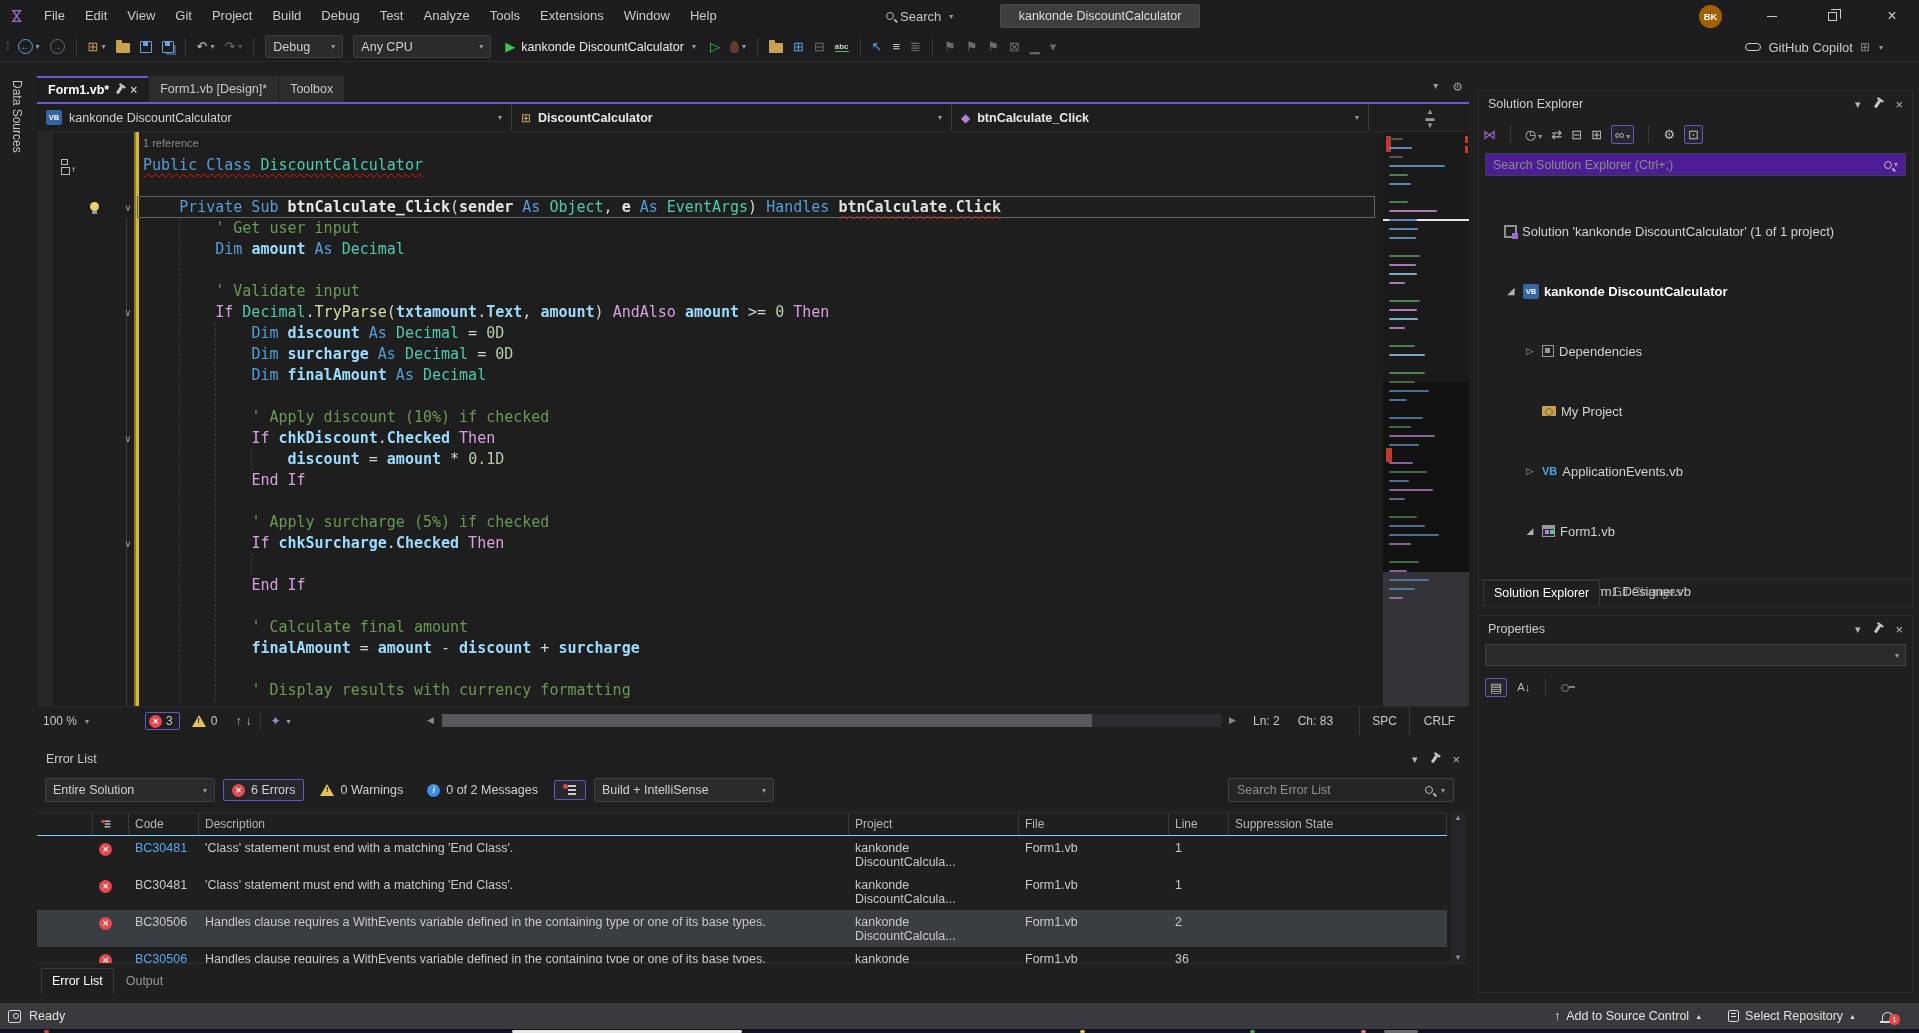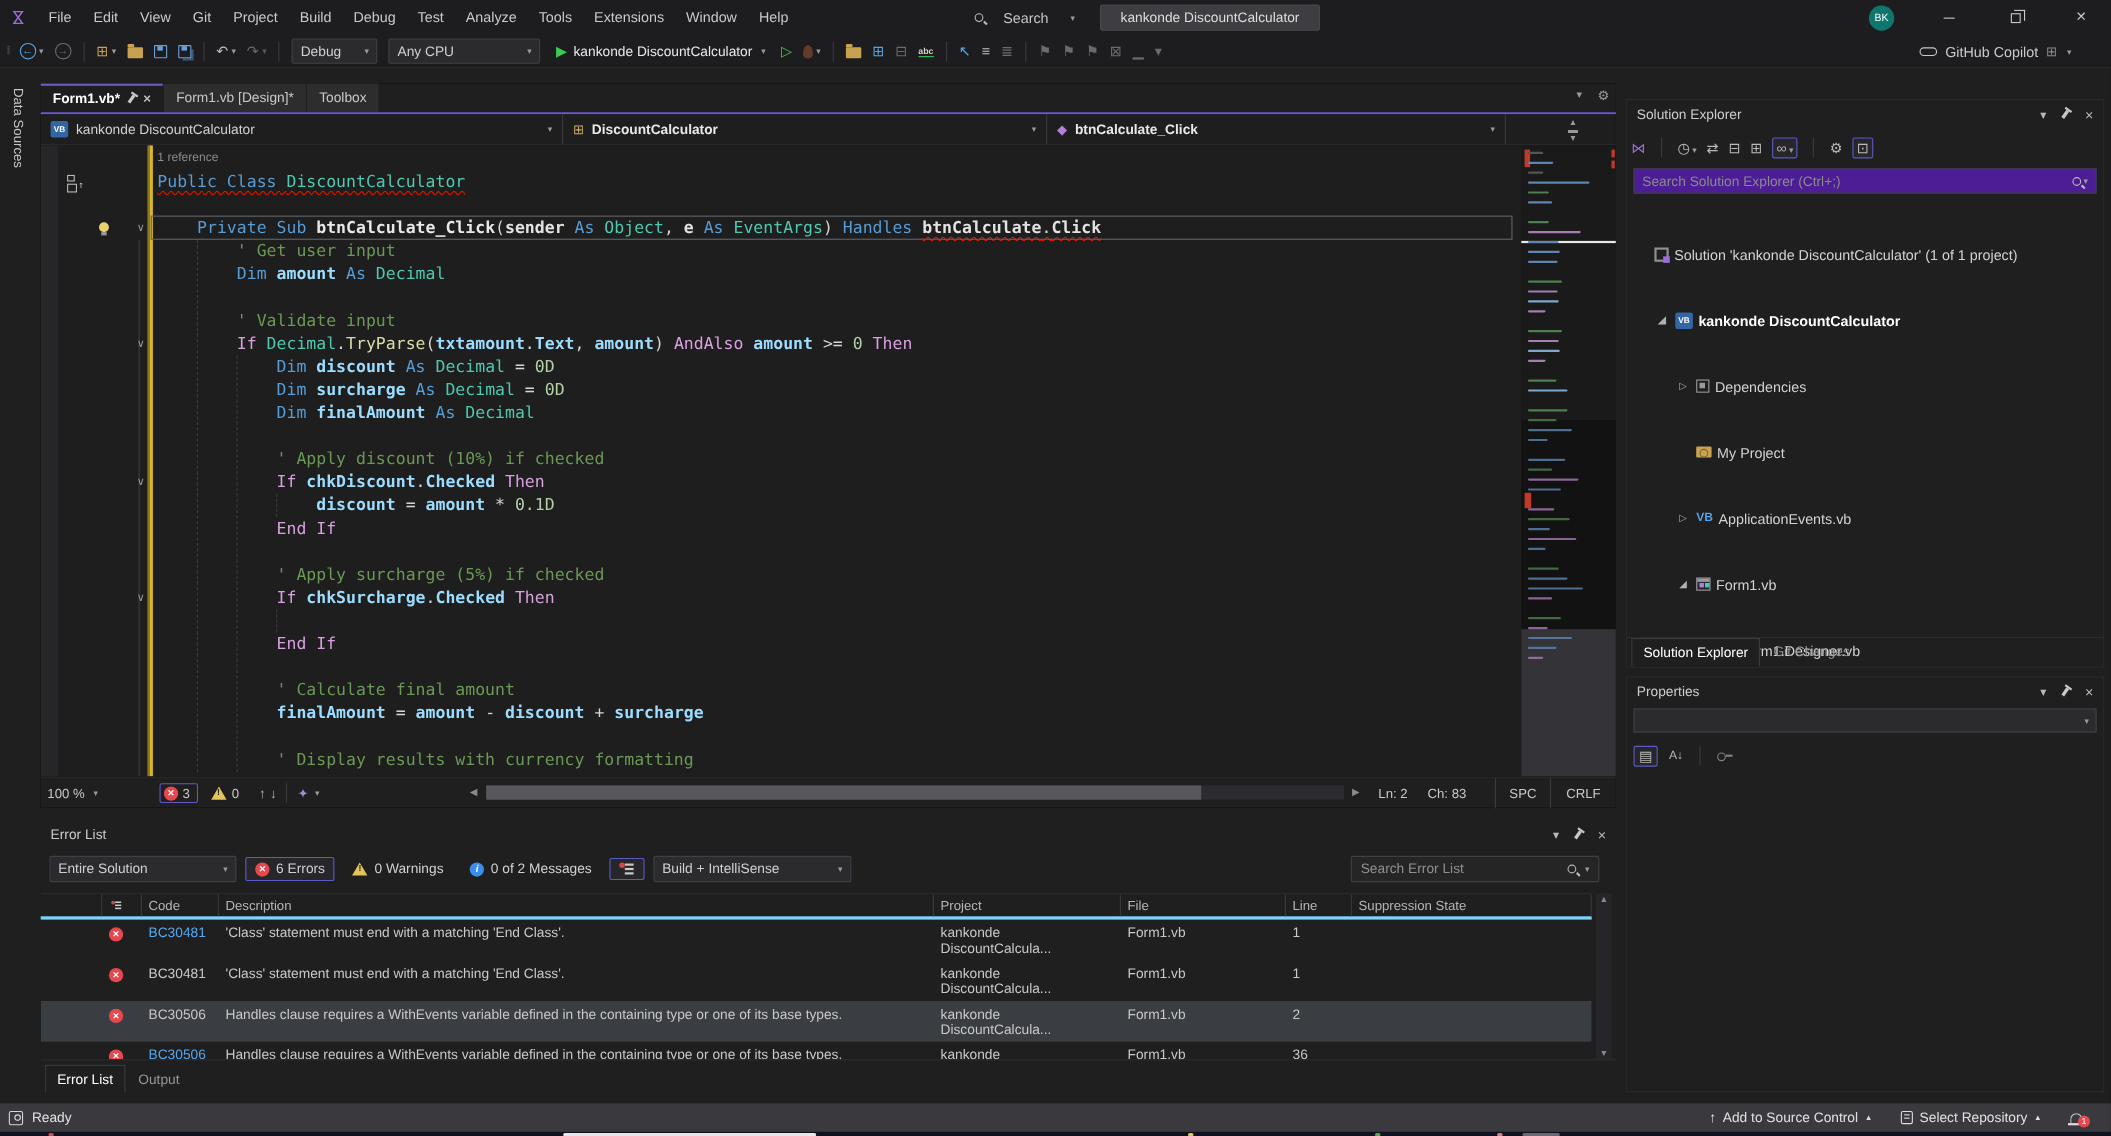--- a/index.html
+++ b/index.html
@@ -5,25 +5,25 @@
   html,body{margin:0;padding:0;background:#111;}
   *{box-sizing:border-box;}
   #shell{position:relative;width:1919px;height:1033px;background:#1f1f1f;overflow:hidden;
          font-family:"Liberation Sans",sans-serif;color:#cccccc;}
   .abs{position:absolute;}
 
   
   .titlebar{position:absolute;left:0;top:0;width:1919px;height:32px;background:#1d1d1f;display:flex;align-items:center;}
   .vslogo{width:34px;text-align:center;color:#9b6bd6;font-size:15px;transform:rotate(90deg);}
   .menu-item{padding:0 10px;font-size:13px;color:#c9c9c9;line-height:32px;}
-  .tb-search{position:absolute;left:886px;top:0;height:32px;display:flex;align-items:center;gap:18px;font-size:13px;color:#c5c5c5;}
+  .tb-search{position:absolute;left:886px;top:0;height:32px;display:flex;align-items:center;gap:6px;font-size:13px;color:#c5c5c5;}
   .title-pill{position:absolute;left:1000px;top:4px;width:200px;height:24px;background:#3e3e42;border:1px solid #47474c;
               border-radius:2px;font-size:12.5px;color:#dcdcdc;display:flex;align-items:center;justify-content:center;}
-  .avatar{position:absolute;left:1699px;top:5px;width:23px;height:23px;border-radius:50%;background:#0f766e;color:#fff;
-          font-size:9.5px;font-weight:normal;display:flex;align-items:center;justify-content:center;}
+  .avatar{position:absolute;left:1699px;top:5px;width:23px;height:23px;border-radius:50%;background:#a16207;color:#fff;
+          font-size:9.5px;font-weight:bold;display:flex;align-items:center;justify-content:center;}
   .winbtn{position:absolute;top:0;width:46px;height:32px;display:flex;align-items:center;justify-content:center;color:#c9c9c9;font-size:13px;}
   .i-minline{width:10px;height:1px;background:#c9c9c9;}
   .i-restore{width:9px;height:9px;border:1px solid #c9c9c9;position:relative;}
   .i-restore::after{content:"";position:absolute;left:2px;top:-4px;width:9px;height:9px;border-top:1px solid #c9c9c9;border-right:1px solid #c9c9c9;}
 
   
   .toolbar{position:absolute;left:0;top:32px;width:1919px;height:30px;background:#1d1d1f;border-bottom:1px solid #2a2a2c;
            display:flex;align-items:center;gap:2px;padding-left:6px;}
   .grip{color:#5a5a5e;font-size:10px;letter-spacing:-2px;margin-right:4px;}
   .tbi{display:flex;align-items:center;gap:1px;padding:0 4px;height:24px;}
@@ -124,21 +124,21 @@
   .el-toolbar{position:absolute;left:0;top:27px;width:100%;height:34px;display:flex;align-items:center;gap:8px;padding:0 8px;}
   .chip{display:flex;align-items:center;gap:6px;font-size:12.5px;color:#d0d0d0;padding:3px 8px;}
   .chip.boxed{border:1px solid #5b5bc7;border-radius:2px;background:#27272b;}
   .elsel{height:24px;background:#2b2b2e;border:1px solid #3f3f46;border-radius:2px;display:flex;align-items:center;
          justify-content:space-between;padding:0 7px;font-size:12.5px;color:#d0d0d0;gap:10px;}
   .i-filter{width:14px;height:12px;position:relative;}
   .i-filter::before{content:"";position:absolute;left:5px;top:1px;width:8px;height:2px;background:#c9c9c9;box-shadow:0 4px 0 #c9c9c9,0 8px 0 #c9c9c9;}
   .i-filter::after{content:"";position:absolute;left:0;top:0;width:5px;height:5px;border-radius:50%;background:#d04848;}
   .el-search{position:absolute;right:15px;top:5px;width:226px;height:24px;background:#252526;border:1px solid #3f3f46;border-radius:2px;
              display:flex;align-items:center;padding:0 8px;font-size:12.5px;color:#8f8f8f;gap:6px;}
-  .el-header{position:absolute;left:0;top:66px;width:1410px;height:24px;display:flex;font-size:12px;color:#b5b5b5;border-top:1px solid #2d2d30;border-bottom:3px solid #7dd3fc;}
+  .el-header{position:absolute;left:0;top:66px;width:1410px;height:24px;display:flex;font-size:12px;color:#b5b5b5;border-top:1px solid #2d2d30;border-bottom:1px solid #7dd3fc;}
   .el-hc{display:flex;align-items:center;padding:0 6px;border-right:1px solid #3a3a3e;height:100%;}
   .el-rows{position:absolute;left:0;top:90px;width:1410px;height:127px;overflow:hidden;}
   .el-row{display:flex;font-size:12.5px;color:#c8c8c8;align-items:flex-start;padding:5px 0 4px 0;min-height:26px;}
   .el-row.selected{background:#3a3d41;}
   .el-c{padding:0 6px;flex:none;}
   .cw-a{width:56px;} .cw-b{width:36px;} .cw-code{width:70px;} .cw-desc{width:650px;white-space:normal;line-height:15px;}
   .cw-proj{width:170px;} .cw-file{width:150px;} .cw-line{width:60px;} .cw-supp{flex:1;}
   .codelink{color:#55a8f0;}
   .el-vsb{position:absolute;right:4px;top:66px;width:14px;height:151px;background:#26262a;}
   .el-vsb .a{position:absolute;left:0;width:14px;text-align:center;font-size:8px;color:#8a8a8e;}

